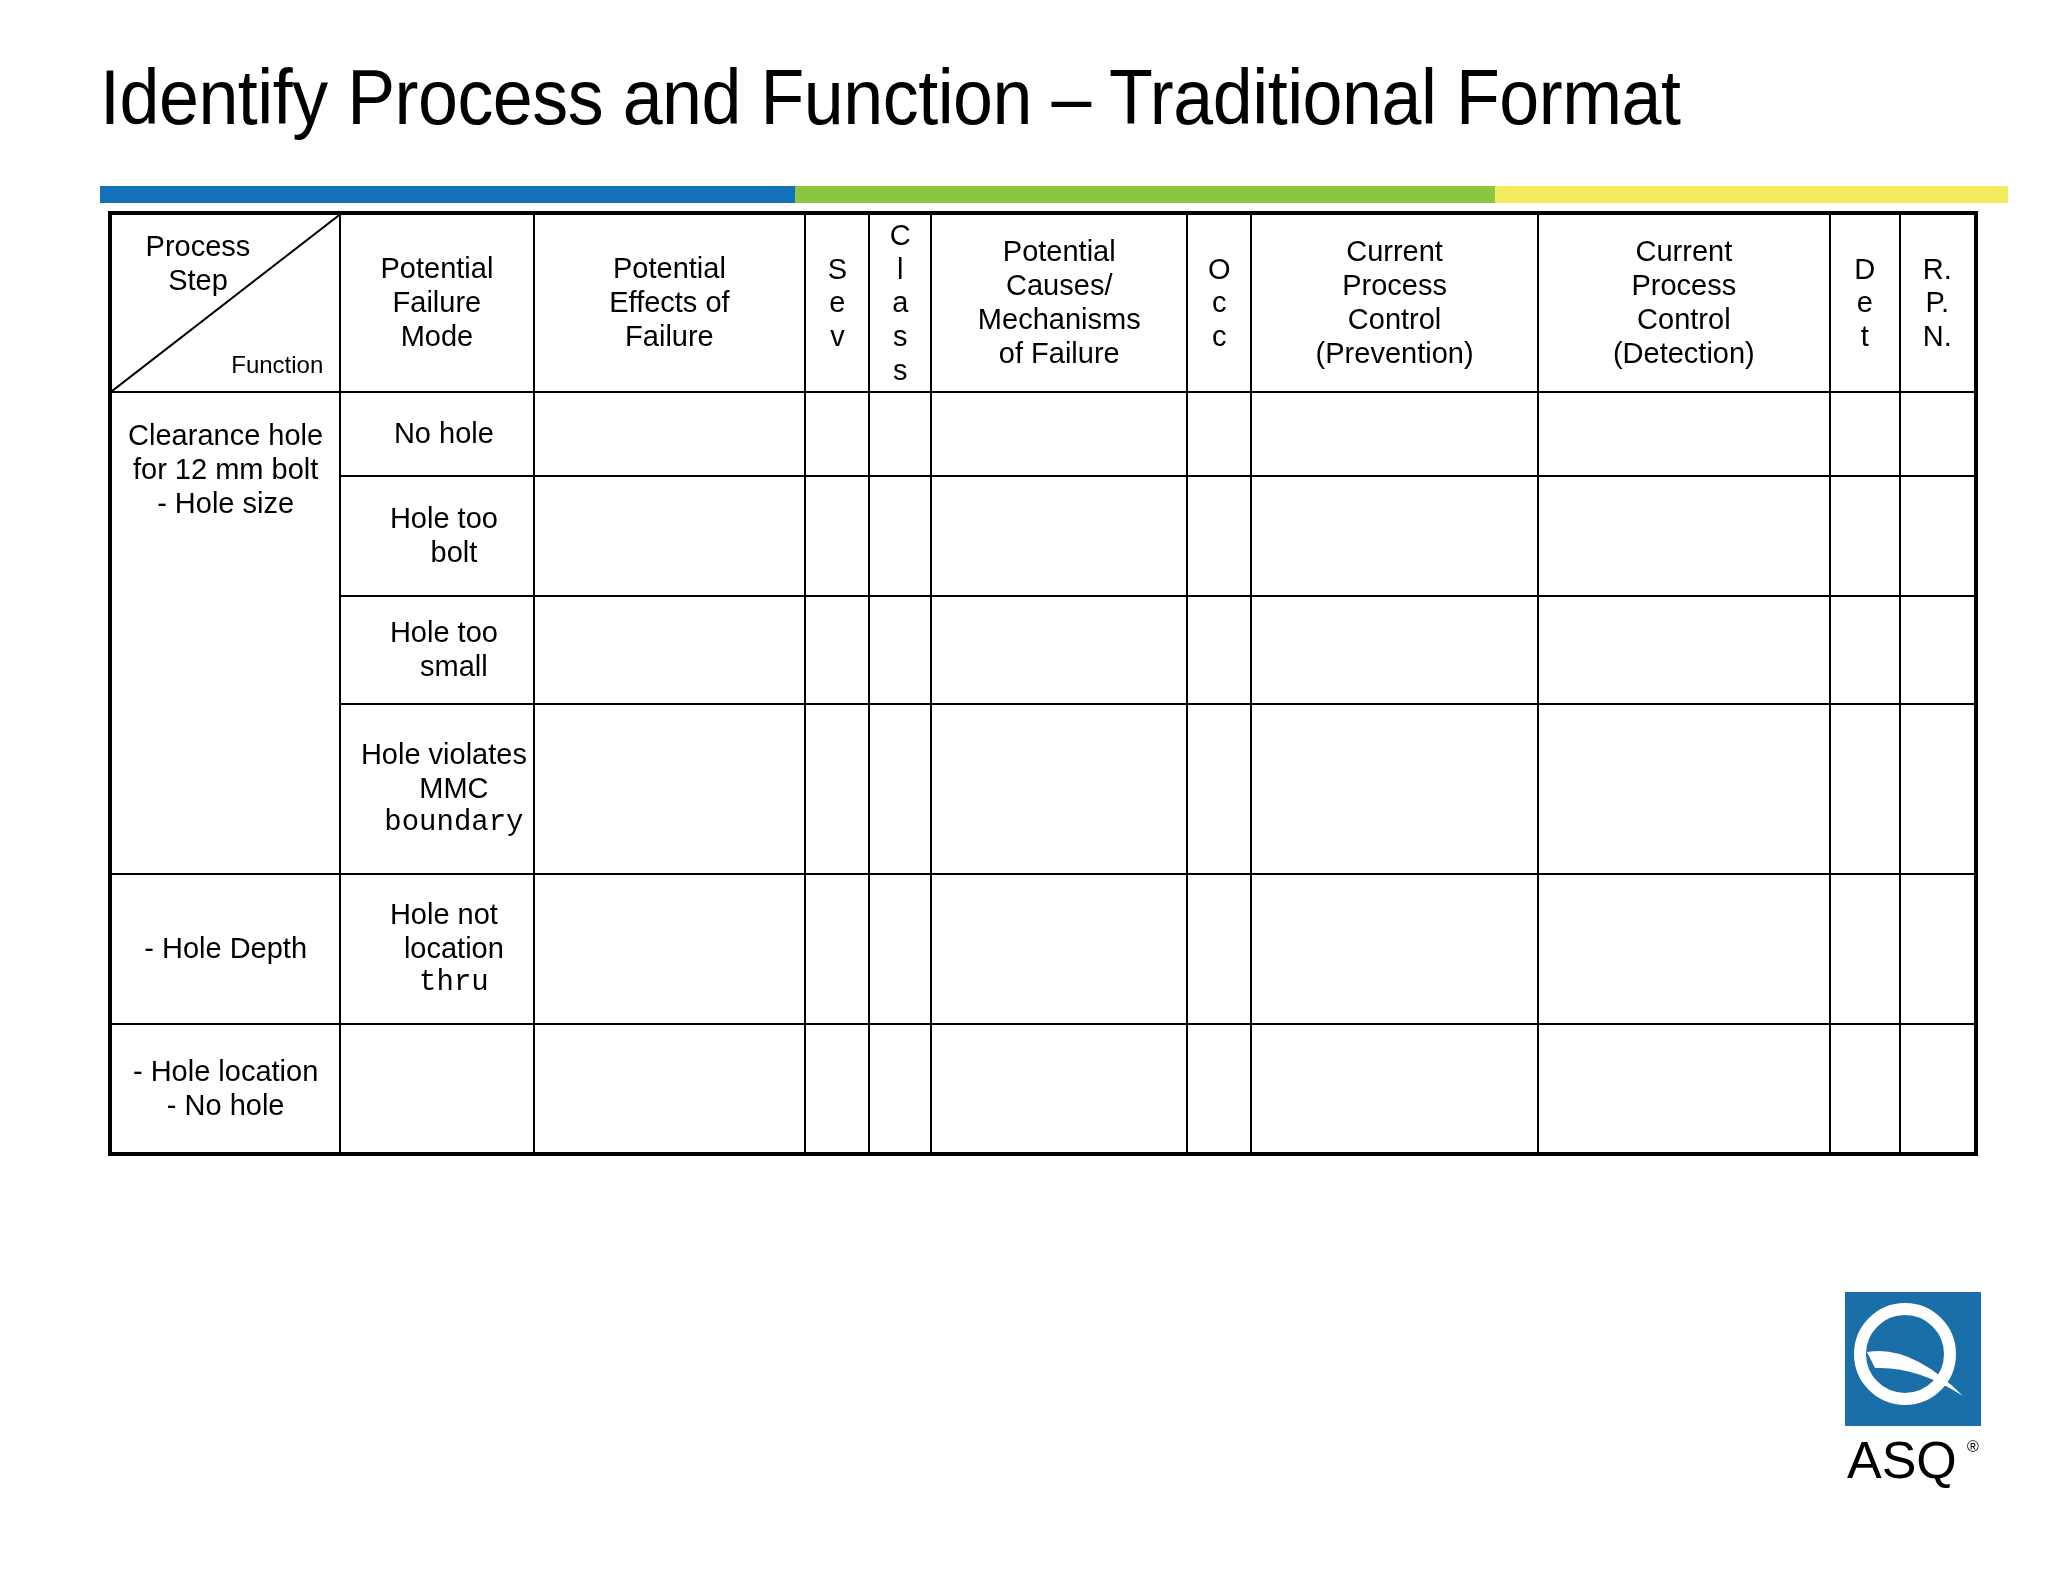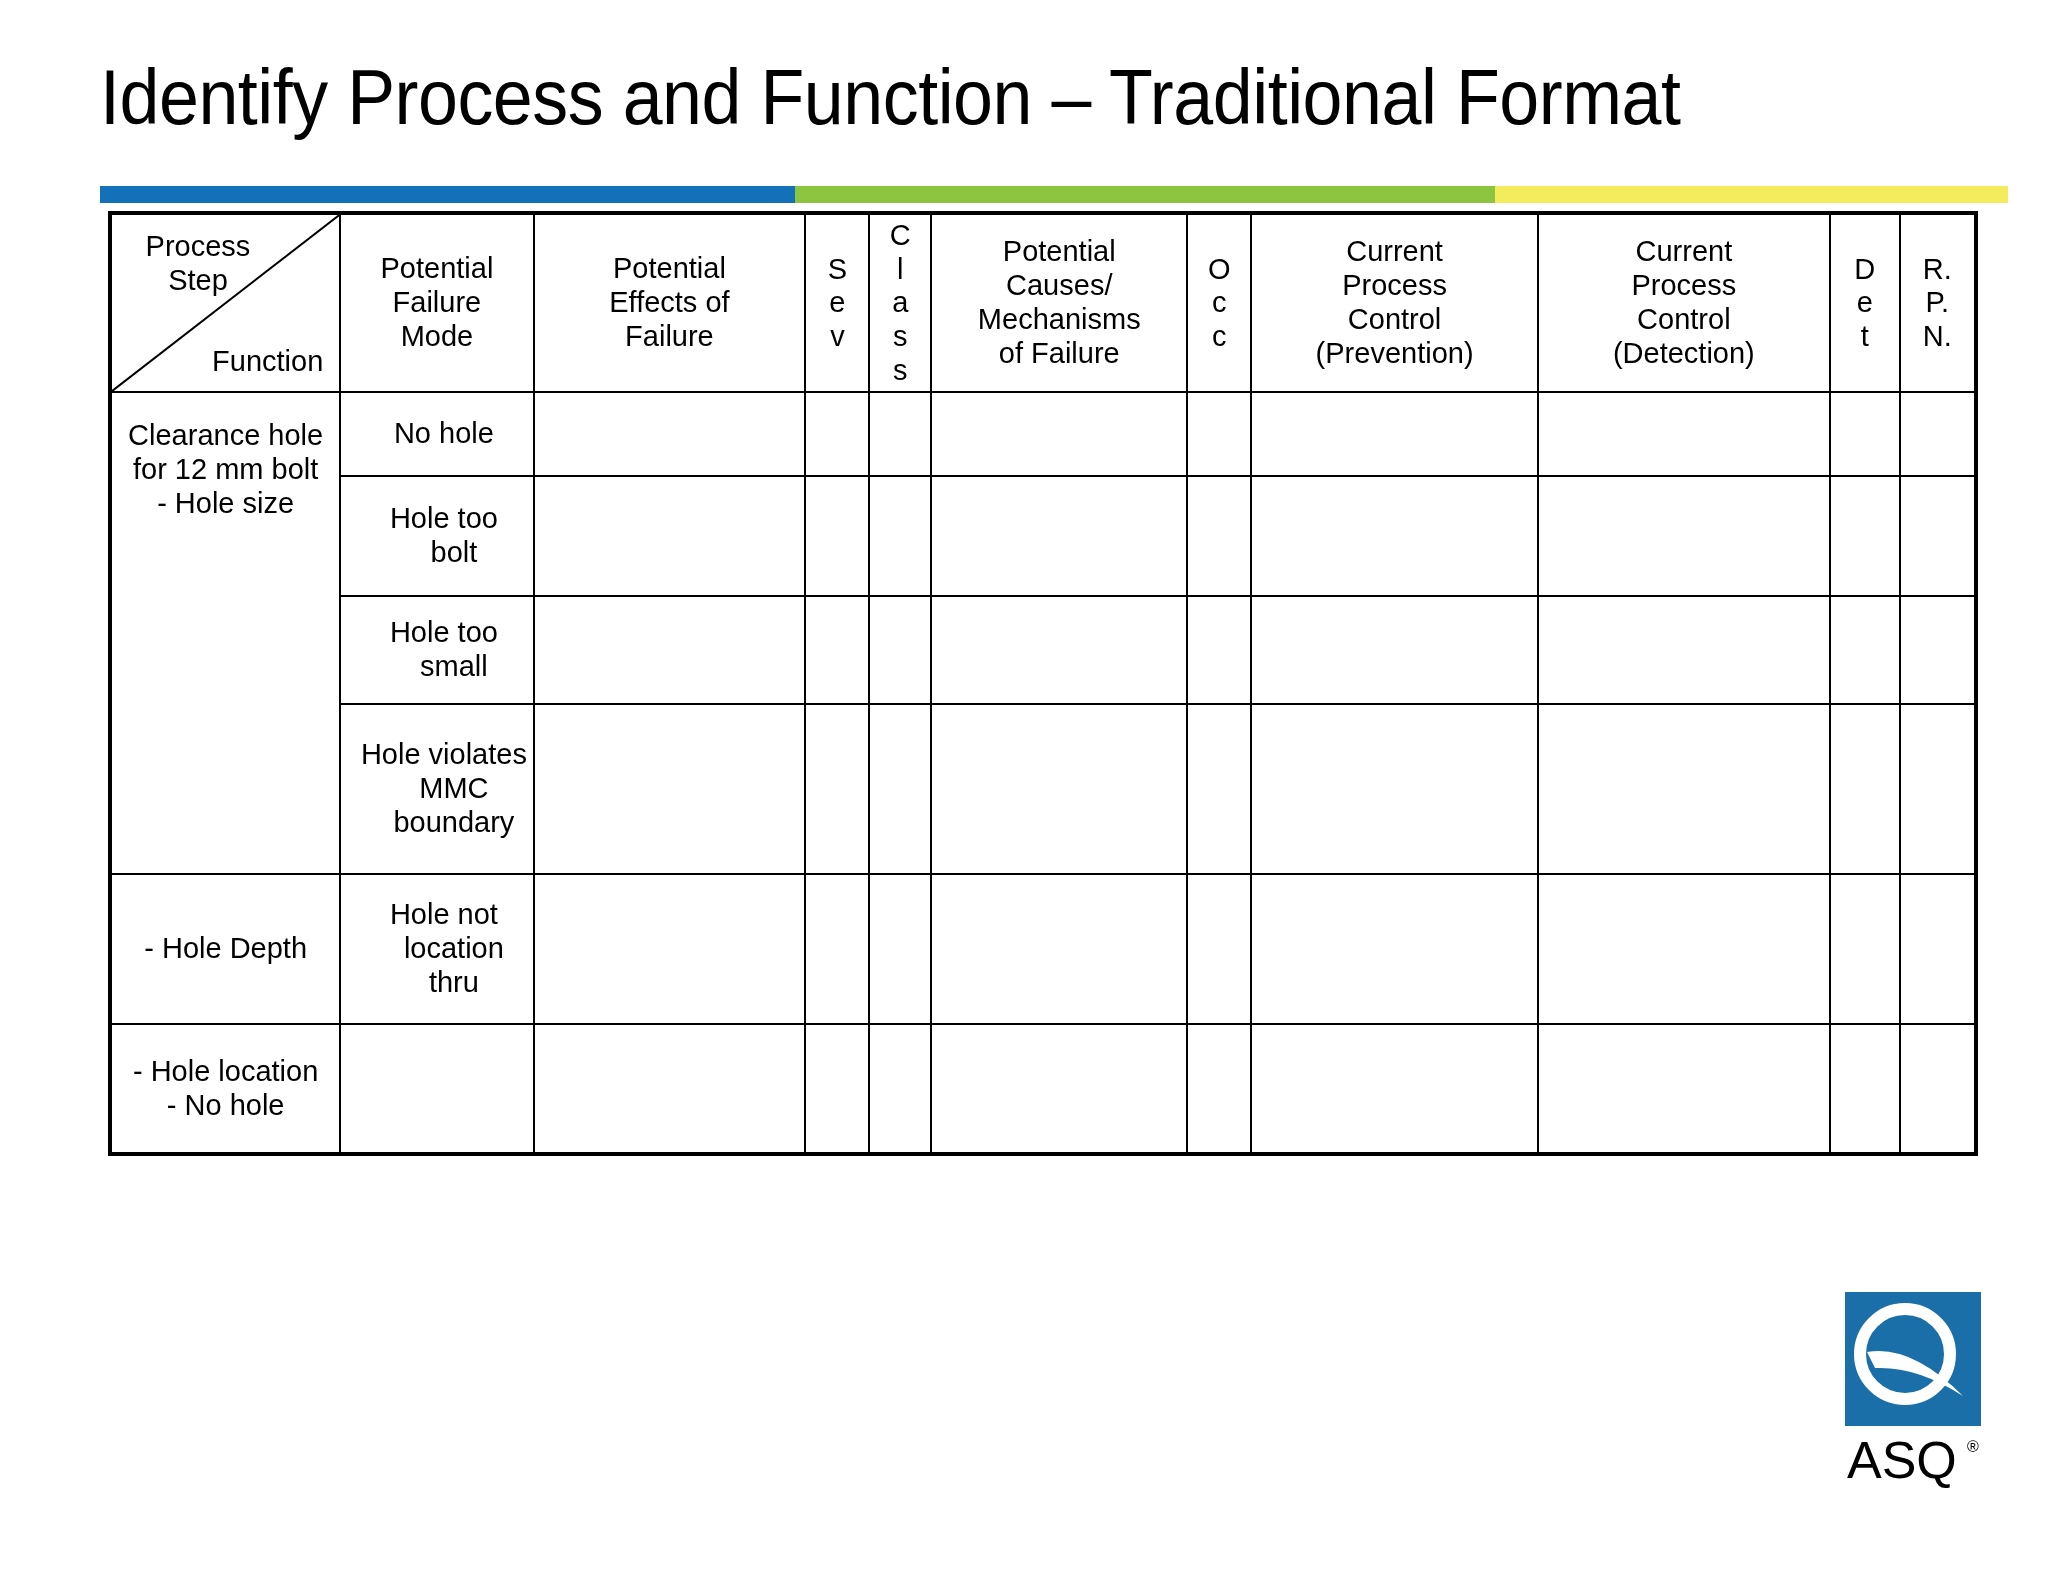--- a/index.html
+++ b/index.html
@@ -95,21 +95,21 @@
     top: 14px;
     width: 136px;
     text-align: center;
     font-size: 29px;
     line-height: 1.18;
   }
   #corner-cell .fn-label {
     position: absolute;
     right: 16px;
     bottom: 12px;
-    font-size: 29px;
+    font-size: 24px;
   }
 
   .r1 { height: 84px; }
   .r2 { height: 120px; }
   .r3 { height: 108px; }
   .r4 { height: 170px; }
   .r5 { height: 150px; }
   .r6 { height: 130px; }
 
   .fn-merged {
@@ -120,21 +120,21 @@
   .left-ind { text-align: center; }
 
   .mode-cell {
     text-align: left;
     padding-left: 16px !important;
     padding-right: 2px !important;
     white-space: nowrap;
   }
   .mode-cell .l1 { display: block; }
   .mode-cell .l2 { display: block; padding-left: 20px; }
-  .mode-cell .l3 { display: block; padding-left: 20px; }
+  .mode-cell .l3 { display: block; padding-left: 20px; font-family: Liberation Mono, monospace; }
 
   
   #asq-logo {
     position: absolute;
     left: 1845px;
     top: 1292px;
     width: 152px;
     height: 196px;
   }
   #asq-logo .mark {

